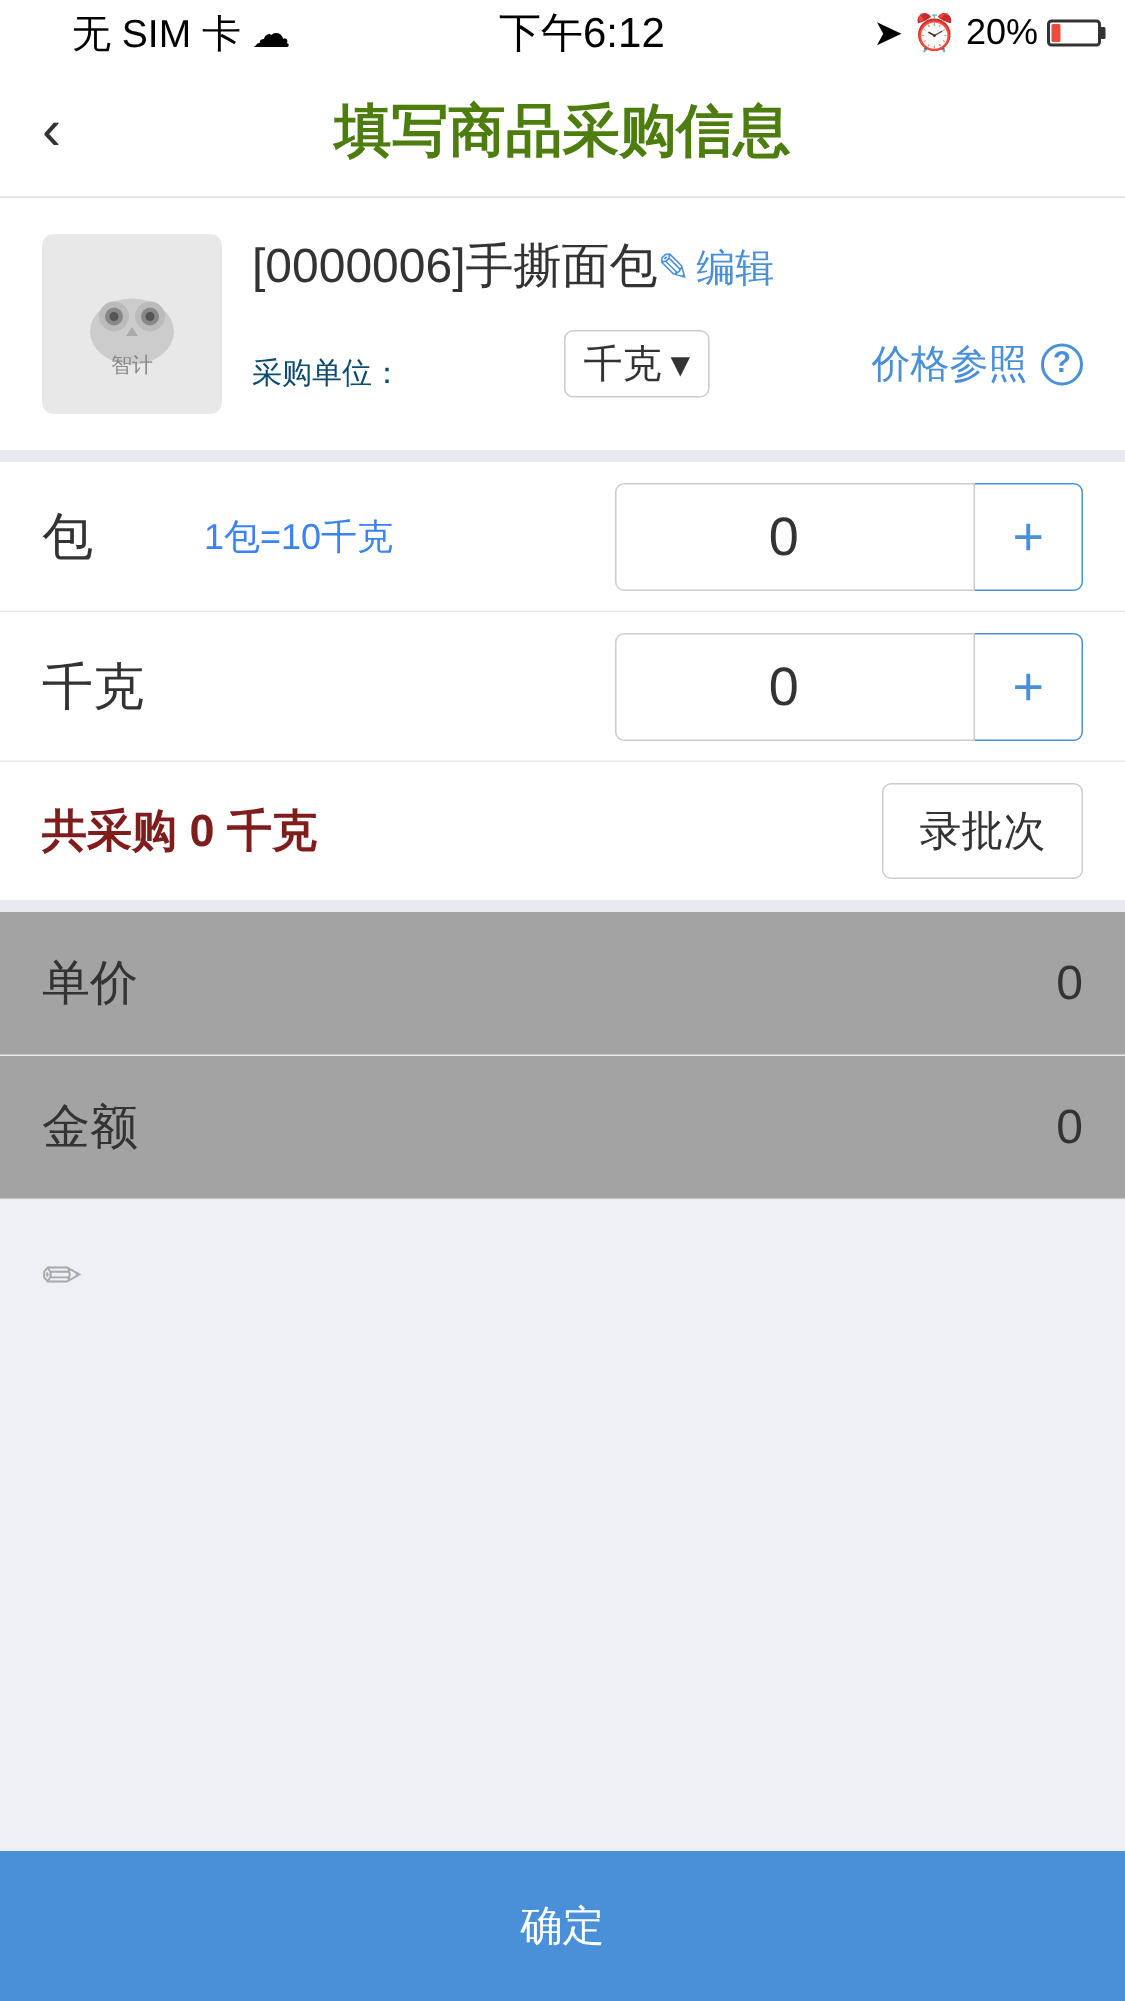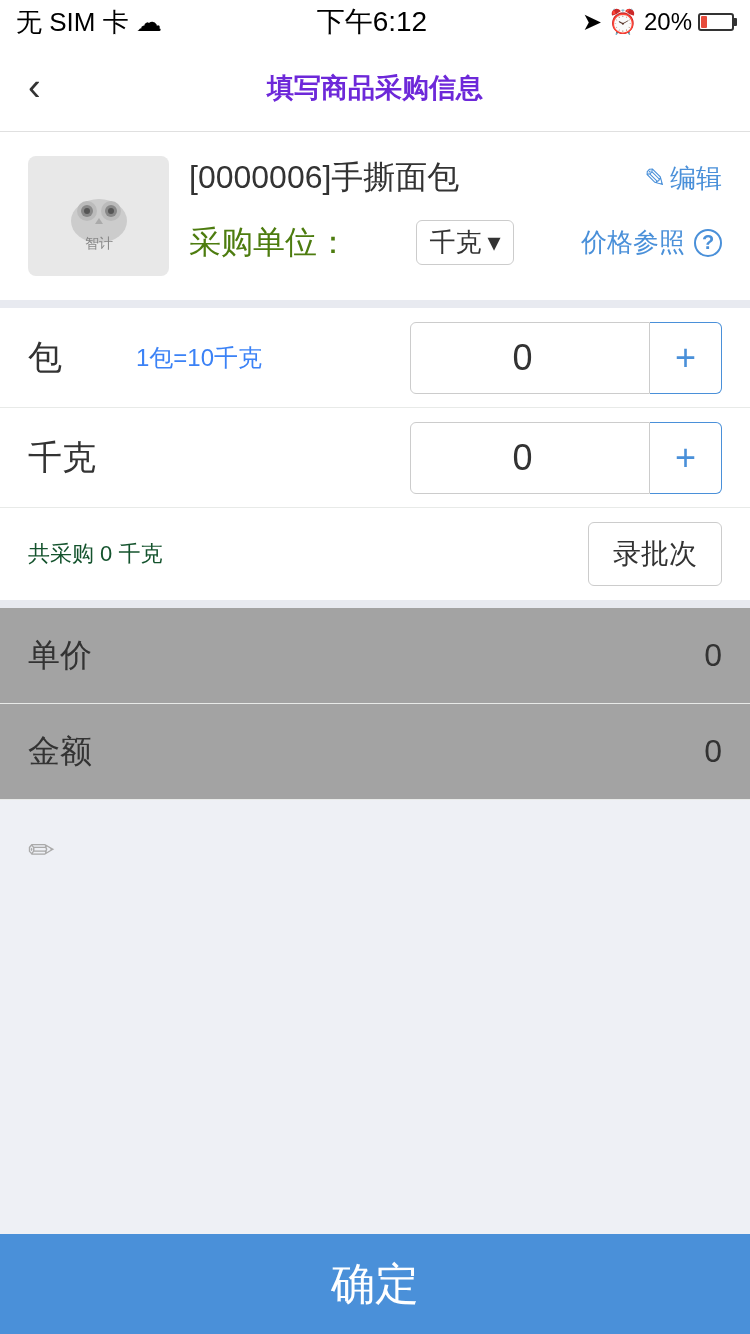--- a/index.html
+++ b/index.html
@@ -22,20 +22,21 @@
       justify-content: space-between;
       padding: 0 16px;
       font-size: 28px;
     }
     .status-left {
       font-size: 26px;
       color: #000;
       display: flex;
       align-items: center;
       gap: 8px;
+      margin-left: 32px;
     }
     .status-center {
       font-size: 28px;
       font-weight: 500;
       color: #000;
     }
     .status-right {
       display: flex;
       align-items: center;
       gap: 6px;
@@ -81,51 +82,50 @@
       border-bottom: 1px solid #e0e0e0;
     }
     .nav-back {
       position: absolute;
       left: 28px;
       font-size: 38px;
       color: #333;
       cursor: pointer;
     }
     .nav-title {
-      font-size: 27px;
+      font-size: 38px;
       font-weight: 600;
-      color: #6d28d9;
+      color: #4d7c0f;
     }
 
     
     .product-card {
       background: #fff;
       padding: 24px 28px;
       display: flex;
       align-items: flex-start;
       gap: 20px;
       border-bottom: 8px solid #e8eaf0;
     }
     .product-image {
-      width: 141px;
+      width: 120px;
       height: 120px;
       background: #e8e8e8;
       border-radius: 8px;
       display: flex;
       align-items: center;
       justify-content: center;
       flex-shrink: 0;
     }
     .product-info {
       flex: 1;
     }
     .product-header {
       display: flex;
       align-items: center;
-      justify-content: space-between;
     }
     .product-name {
       font-size: 32px;
       color: #333;
       font-weight: 500;
     }
     .edit-btn {
       font-size: 26px;
       color: #4a90d9;
       display: flex;
@@ -133,22 +133,23 @@
       gap: 4px;
       cursor: pointer;
     }
     .product-unit-row {
       margin-top: 20px;
       display: flex;
       align-items: center;
       justify-content: space-between;
     }
     .unit-label {
-      font-size: 32px;
-      color: #4d7c0f;
+      font-size: 20px;
+      color: #0c4a6e;
+      margin-top: 12px;
     }
     .unit-select {
       background: #fff;
       border: 1px solid #ccc;
       border-radius: 6px;
       padding: 4px 12px;
       font-size: 26px;
       color: #333;
       display: flex;
       align-items: center;
@@ -233,22 +234,23 @@
     .total-row {
       display: flex;
       align-items: center;
       justify-content: space-between;
       padding: 0 28px;
       height: 100px;
       background: #fff;
       border-bottom: 8px solid #e8eaf0;
     }
     .total-label {
-      font-size: 22px;
-      color: #14532d;
+      font-size: 30px;
+      color: #7f1d1d;
+      font-weight: bold;
     }
     .batch-btn {
       height: 64px;
       padding: 0 24px;
       border: 1px solid #ccc;
       border-radius: 6px;
       background: #fff;
       font-size: 28px;
       color: #333;
       display: flex;
@@ -301,21 +303,21 @@
       background: #eef0f5;
     }
 
     
     .confirm-btn {
       height: 100px;
       background: #4a90d9;
       display: flex;
       align-items: center;
       justify-content: center;
-      font-size: 44px;
+      font-size: 28px;
       color: #fff;
       font-weight: 500;
       cursor: pointer;
       border: none;
       width: 100%;
     }
   </style>
 </head>
 <body>
 

